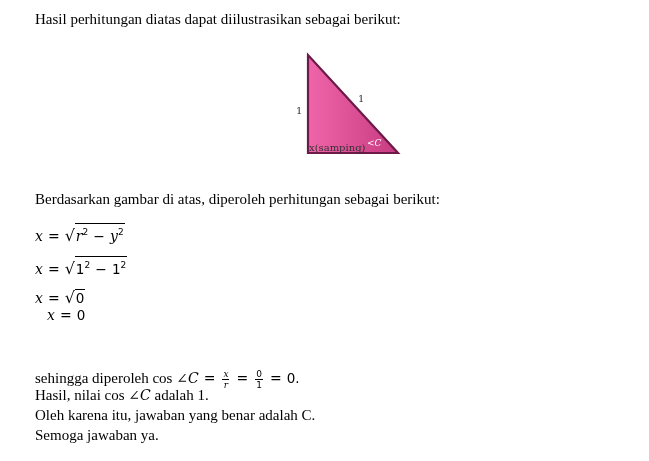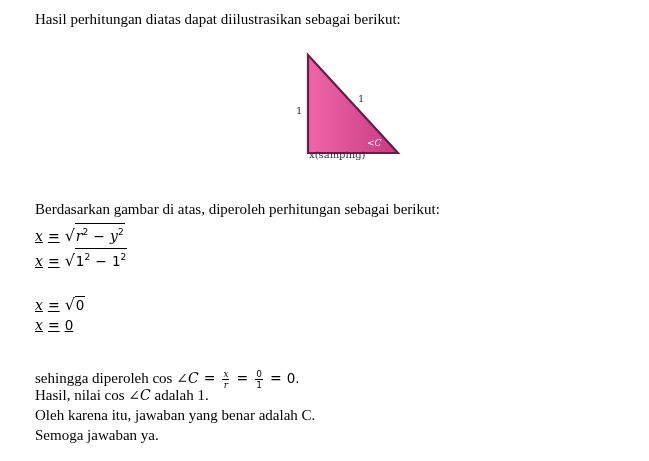--- a/index.html
+++ b/index.html
@@ -1,21 +1,21 @@
 <!DOCTYPE html>
 <html><head>
   <meta charset="utf-8">
   <style>
     html, body { margin: 0; padding: 0; background: #ffffff; }
     body {
       width: 649px; height: 461px; position: relative; overflow: hidden;
       font-family: "Liberation Serif", serif; color: #000; font-size: 15px;
     }
     .line { position: absolute; left: 35px; white-space: nowrap; line-height: 18px; }
-    .math { font-family: "DejaVu Serif", serif; font-size: 14px; text-decoration: underline; }
+    .math { font-family: "DejaVu Serif", serif; font-size: 14px; }
     .mi { font-style: italic; font-family: "DejaVu Serif", serif; }
     .mn { font-family: "DejaVu Sans", sans-serif; font-size: 13.5px; }
     .op { margin: 0 5px; font-family: "DejaVu Sans", sans-serif; font-size: 14px; }
     .sqrt { display: inline-block; position: relative; }
     .sqrt .rad { font-family: "DejaVu Sans", sans-serif; font-size: 16px; }
     .sqrt .under { border-top: 1.2px solid #000; padding: 0 1px; display: inline-block; line-height: 16px; }
     sup { font-size: 9px; vertical-align: 6px; font-family: "DejaVu Sans", sans-serif; }
     .frac { display: inline-flex; flex-direction: column; align-items: center; vertical-align: middle; margin: 0 2px; font-size: 9px; line-height: 10px; }
     .frac .num { border-bottom: 1px solid #000; padding: 0 1px; }
     .figure { position: absolute; left: 290px; top: 50px; width: 130px; height: 130px; }
@@ -32,38 +32,38 @@
       <linearGradient id="tg" x1="0" y1="0" x2="1" y2="0">
         <stop offset="0" stop-color="#f064aa"></stop>
         <stop offset="1" stop-color="#c73b80"></stop>
       </linearGradient>
     </defs>
     <polygon points="18,5 18,103 108,103" fill="url(#tg)" stroke="#6b1a4a" stroke-width="2.2" stroke-linejoin="miter"></polygon>
   </svg>
   <span class="fig-label" style="left:6px; top:55px;">1</span>
   <span class="fig-label" style="left:68px; top:43px;">1</span>
   <span class="fig-label" style="left:77px; top:88px; color:#fff; font-style:italic; font-size:9px;">&lt;C</span>
-  <span class="fig-label" style="left:19px; top:99px;">x(samping)</span>
+  <span class="fig-label" style="left:19px; top:92px;">x(samping)</span>
 </div>
 
-<div class="line" style="top:200px;">Berdasarkan gambar di atas, diperoleh perhitungan sebagai berikut:</div>
+<div class="line" style="top:190px;">Berdasarkan gambar di atas, diperoleh perhitungan sebagai berikut:</div>
 
 <div class="line math" style="top:223px;">
   <span class="mi">x</span><span class="op">=</span><span class="sqrt"><span class="rad">√</span><span class="under"><span class="mi">r</span><sup>2</sup><span class="op">−</span><span class="mi">y</span><sup>2</sup></span></span>
 </div>
 
-<div class="line math" style="top:248px;">
+<div class="line math" style="top:256px;">
   <span class="mi">x</span><span class="op">=</span><span class="sqrt"><span class="rad">√</span><span class="under"><span class="mn">1</span><sup>2</sup><span class="op">−</span><span class="mn">1</span><sup>2</sup></span></span>
 </div>
 
-<div class="line math" style="top:296px;">
+<div class="line math" style="top:289px;">
   <span class="mi">x</span><span class="op">=</span><span class="sqrt"><span class="rad">√</span><span class="under"><span class="mn">0</span></span></span>
 </div>
 
-<div class="line math" style="top:316px;">
+<div class="line math" style="top:306px;margin-left:12px;">
   <span class="mi">x</span><span class="op">=</span><span class="mn">0</span>
 </div>
 
 <div class="line" style="top:369px;">
   <span>sehingga diperoleh cos</span>
   <span class="mi" style="font-size:14px;">∠C</span><span class="op">=</span><span class="frac">
       <span class="num mi">x</span>
       <span class="mi">r</span>
     </span><span class="op">=</span><span class="frac">
       <span class="num mn" style="font-size:9px;">0</span>

